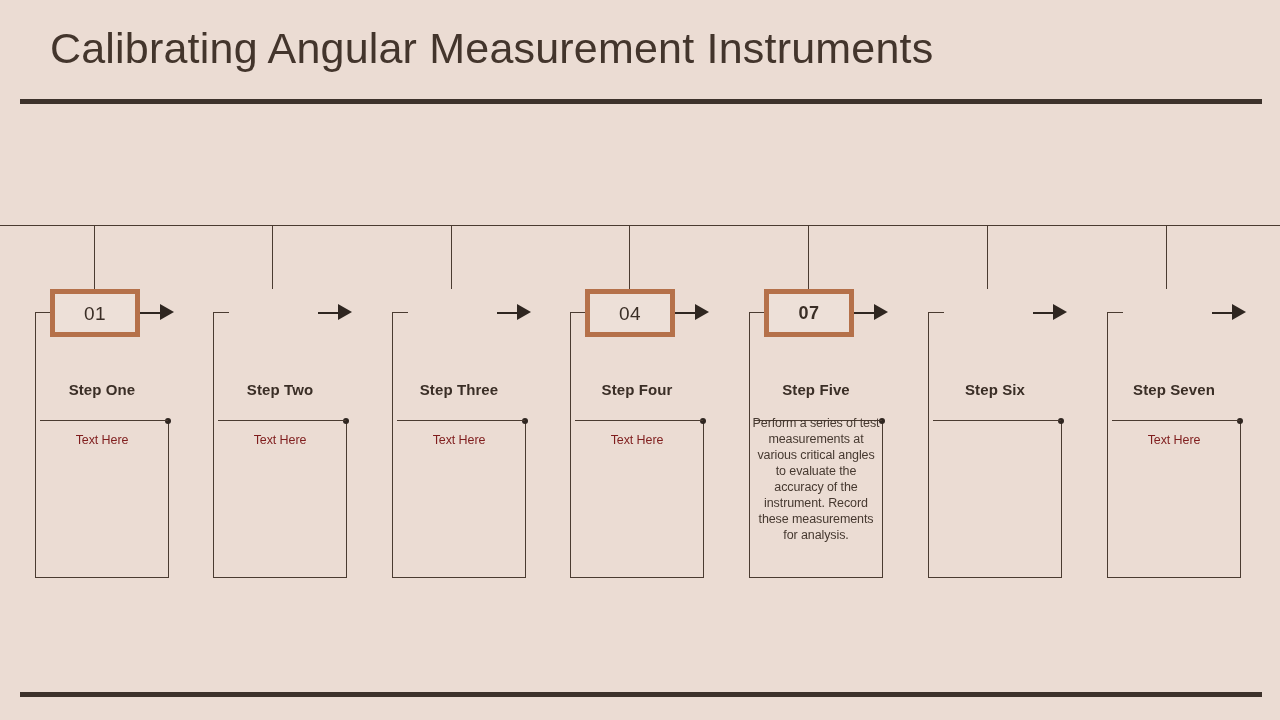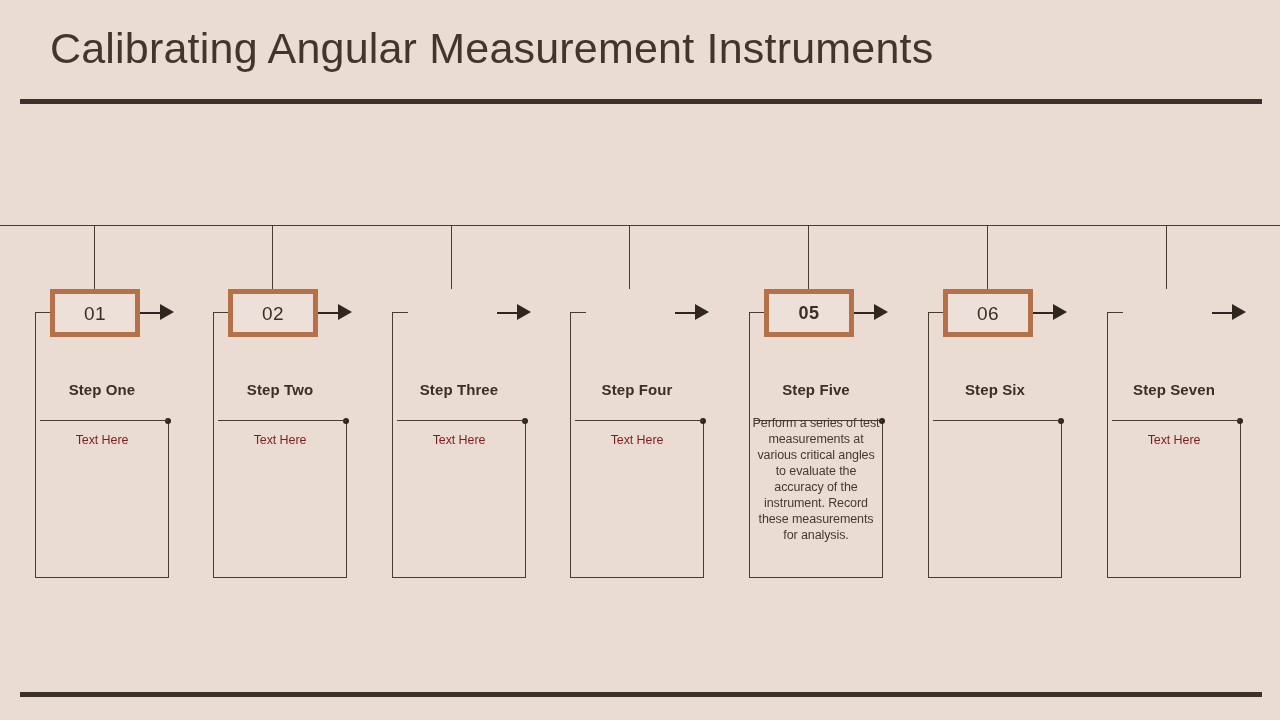--- a/index.html
+++ b/index.html
@@ -262,81 +262,78 @@
         <div class="divider"></div>
         <div class="step-body placeholder">Text Here</div>
       </div>
       <div class="step" style="left: 213px;">
         <div class="stem"></div>
         <div class="br-stub"></div>
         <div class="br-left"></div>
         <div class="br-bottom"></div>
         <div class="br-right"></div>
         <div class="br-dot"></div>
+        <div class="arrow-shaft"></div>
+        <div class="arrow-head"></div>
+        <div class="step-title">Step Two</div>
+        <div class="divider"></div>
+        <div class="step-body placeholder">Text Here</div>
+      </div>
+      <div class="step" style="left: 392px;">
+        <div class="stem"></div>
+        <div class="br-stub"></div>
+        <div class="br-left"></div>
+        <div class="br-bottom"></div>
+        <div class="br-right"></div>
+        <div class="br-dot"></div>
+        <div class="arrow-shaft"></div>
+        <div class="arrow-head"></div>
+        <div class="step-title">Step Three</div>
+        <div class="divider"></div>
+        <div class="step-body placeholder">Text Here</div>
+      </div>
+      <div class="step" style="left: 570px;">
+        <div class="stem"></div>
+        <div class="br-stub"></div>
+        <div class="br-left"></div>
+        <div class="br-bottom"></div>
+        <div class="br-right"></div>
+        <div class="br-dot"></div>
         <div class="num-box">
-          <span class="num-label">02</span>
+          <span class="num-label">04</span>
         </div>
         <div class="arrow-shaft"></div>
         <div class="arrow-head"></div>
-        <div class="step-title">Step Two</div>
-        <div class="divider"></div>
-        <div class="step-body placeholder">Text Here</div>
-      </div>
-      <div class="step" style="left: 392px;">
-        <div class="stem"></div>
-        <div class="br-stub"></div>
-        <div class="br-left"></div>
-        <div class="br-bottom"></div>
-        <div class="br-right"></div>
-        <div class="br-dot"></div>
-        <div class="arrow-shaft"></div>
-        <div class="arrow-head"></div>
-        <div class="step-title">Step Three</div>
-        <div class="divider"></div>
-        <div class="step-body placeholder">Text Here</div>
-      </div>
-      <div class="step" style="left: 570px;">
-        <div class="stem"></div>
-        <div class="br-stub"></div>
-        <div class="br-left"></div>
-        <div class="br-bottom"></div>
-        <div class="br-right"></div>
-        <div class="br-dot"></div>
-        <div class="arrow-shaft"></div>
-        <div class="arrow-head"></div>
         <div class="step-title">Step Four</div>
         <div class="divider"></div>
         <div class="step-body placeholder">Text Here</div>
       </div>
       <div class="step emphasis" style="left: 749px;">
         <div class="stem"></div>
         <div class="br-stub"></div>
         <div class="br-left"></div>
         <div class="br-bottom"></div>
         <div class="br-right"></div>
         <div class="br-dot"></div>
         <div class="num-box">
-          <span class="num-label">05</span>
+          <span class="num-label">07</span>
         </div>
         <div class="arrow-shaft"></div>
         <div class="arrow-head"></div>
         <div class="step-title">Step Five</div>
         <div class="divider"></div>
         <div class="step-body">Perform a series of test measurements at various critical angles to evaluate the accuracy of the instrument. Record these measurements for analysis.</div>
       </div>
       <div class="step" style="left: 928px;">
         <div class="stem"></div>
         <div class="br-stub"></div>
         <div class="br-left"></div>
         <div class="br-bottom"></div>
         <div class="br-right"></div>
         <div class="br-dot"></div>
-        <div class="num-box">
-          <span class="num-label">06</span>
-        </div>
         <div class="arrow-shaft"></div>
         <div class="arrow-head"></div>
         <div class="step-title">Step Six</div>
         <div class="divider"></div>
       </div>
       <div class="step" style="left: 1107px;">
         <div class="stem"></div>
         <div class="br-stub"></div>
         <div class="br-left"></div>
         <div class="br-bottom"></div>

